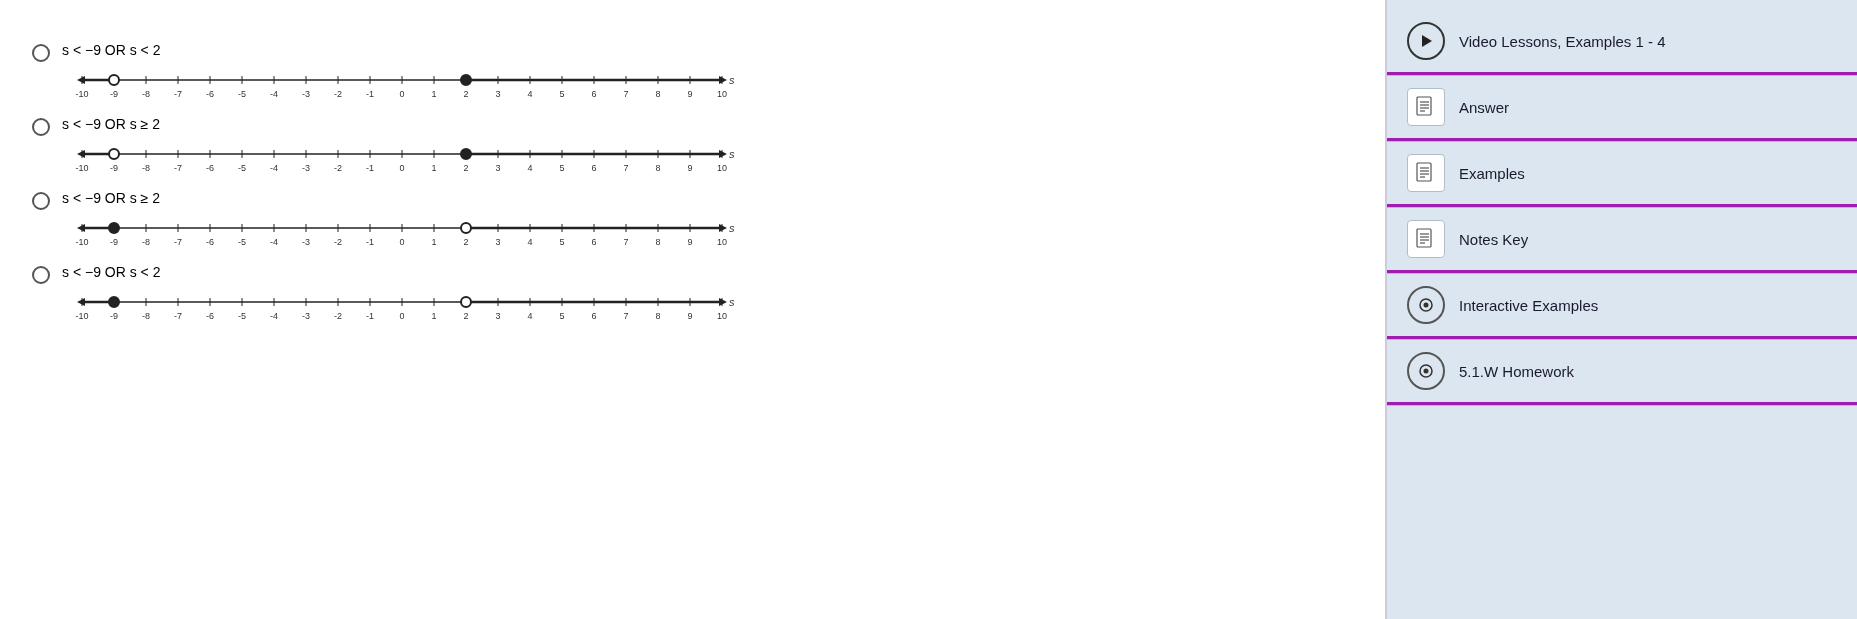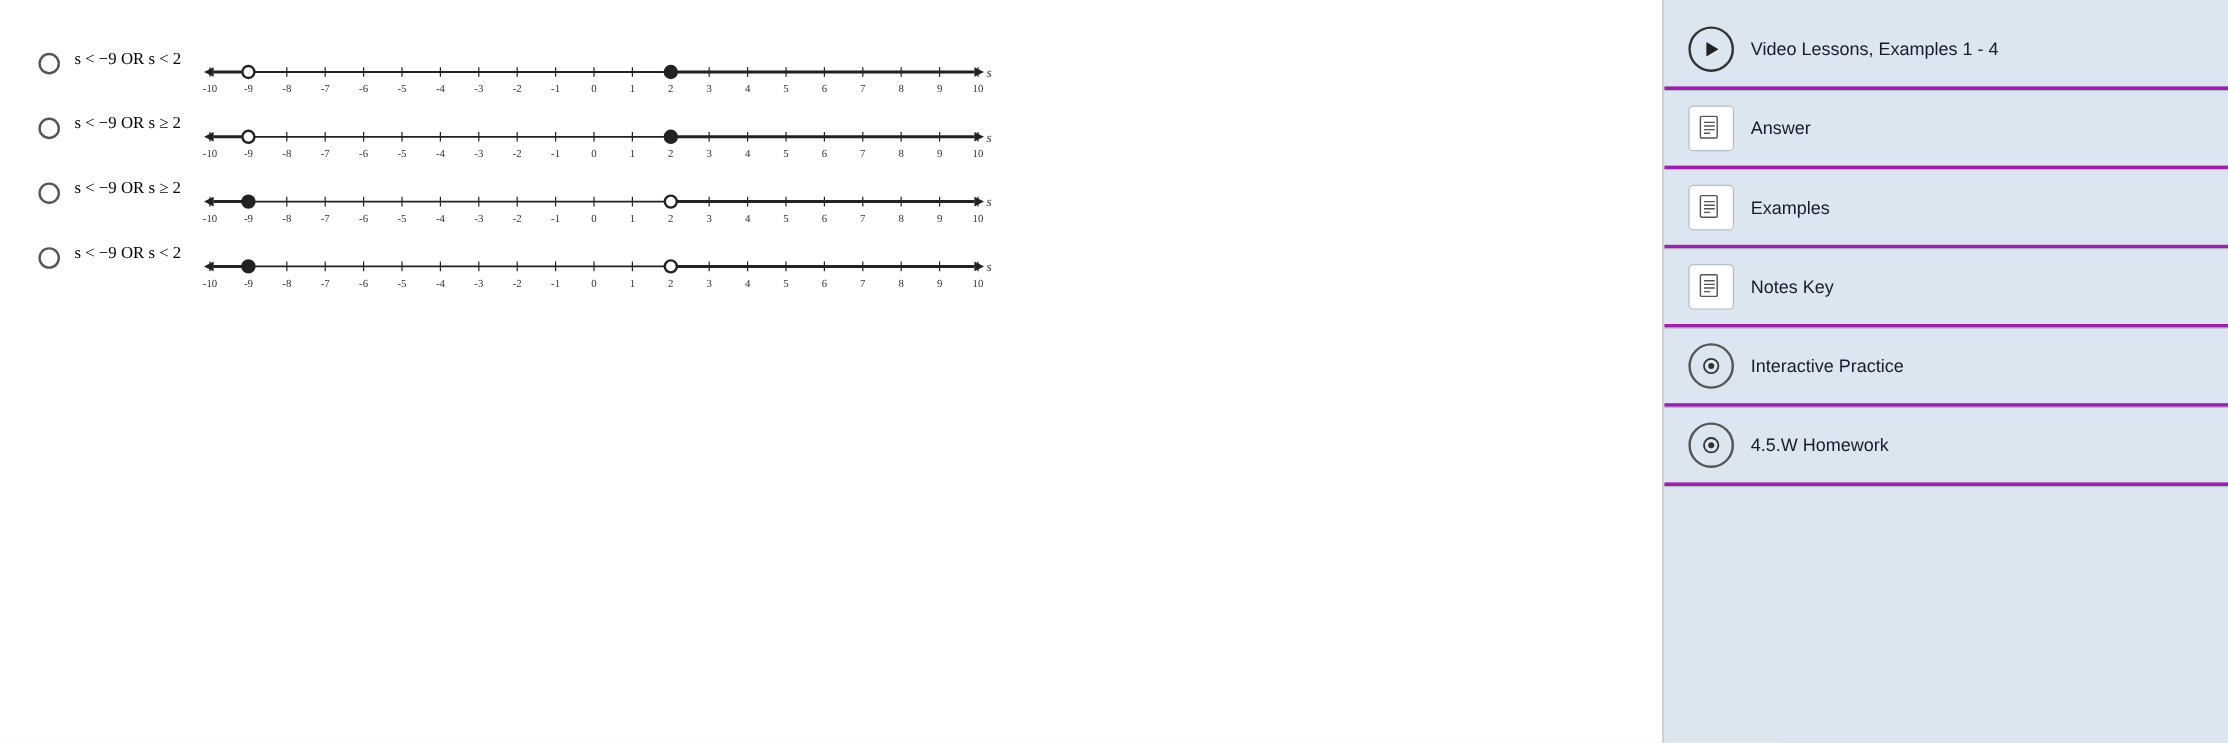--- a/index.html
+++ b/index.html
@@ -31,23 +31,22 @@
       width: 18px;
       height: 18px;
       border-radius: 50%;
       border: 2px solid #555;
       margin-top: 2px;
       flex-shrink: 0;
       background: white;
     }
     .option-content {
       display: flex;
-      flex-direction: row;
+      flex-direction: column;
       gap: 4px;
-      font-family: Liberation Serif, serif;
     }
     .option-label {
       font-size: 14px;
     }
     .number-line-container {
       position: relative;
       width: 700px;
       height: 36px;
     }
     svg.number-line {
@@ -409,27 +408,27 @@
         <span class="sidebar-item-label">Notes Key</span>
       </div>
       <div class="divider"></div>
       <div class="sidebar-item">
         <div class="icon-circle">
           <svg width="16" height="16" viewBox="0 0 16 16">
       <circle cx="8" cy="8" r="6" fill="none" stroke="#333" stroke-width="1.5"></circle>
       <circle cx="8" cy="8" r="2.5" fill="#333"></circle>
     </svg>
         </div>
-        <span class="sidebar-item-label">Interactive Practice</span>
+        <span class="sidebar-item-label">Interactive Examples</span>
       </div>
       <div class="divider"></div>
       <div class="sidebar-item">
         <div class="icon-circle">
           <svg width="16" height="16" viewBox="0 0 16 16">
       <circle cx="8" cy="8" r="6" fill="none" stroke="#333" stroke-width="1.5"></circle>
       <circle cx="8" cy="8" r="2.5" fill="#333"></circle>
     </svg>
         </div>
-        <span class="sidebar-item-label">4.5.W Homework</span>
+        <span class="sidebar-item-label">5.1.W Homework</span>
       </div>
       <div class="divider"></div>
     </div>
 </div>
 
 </body></html>

